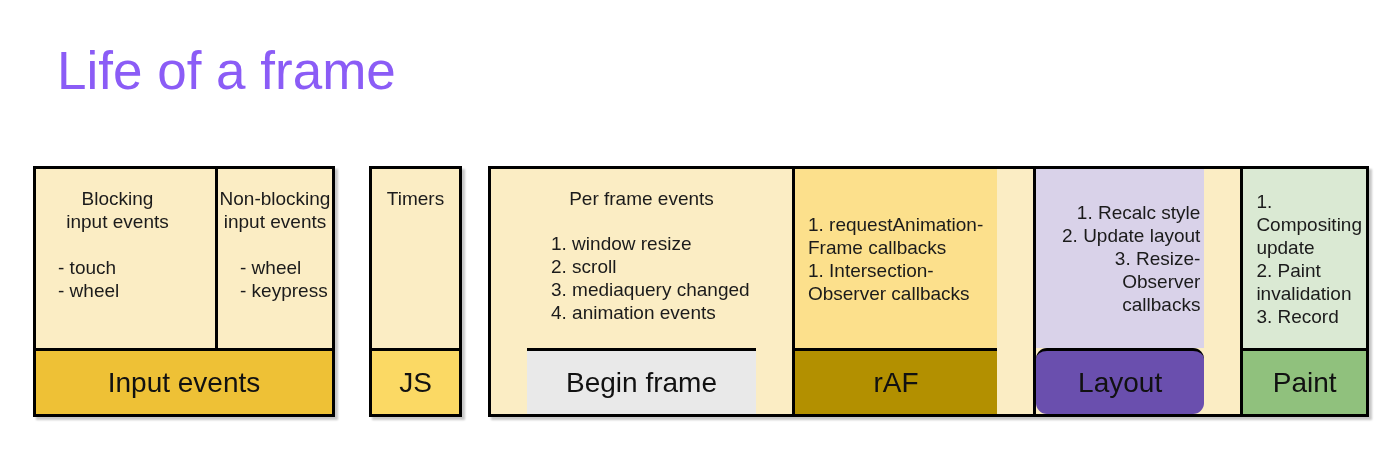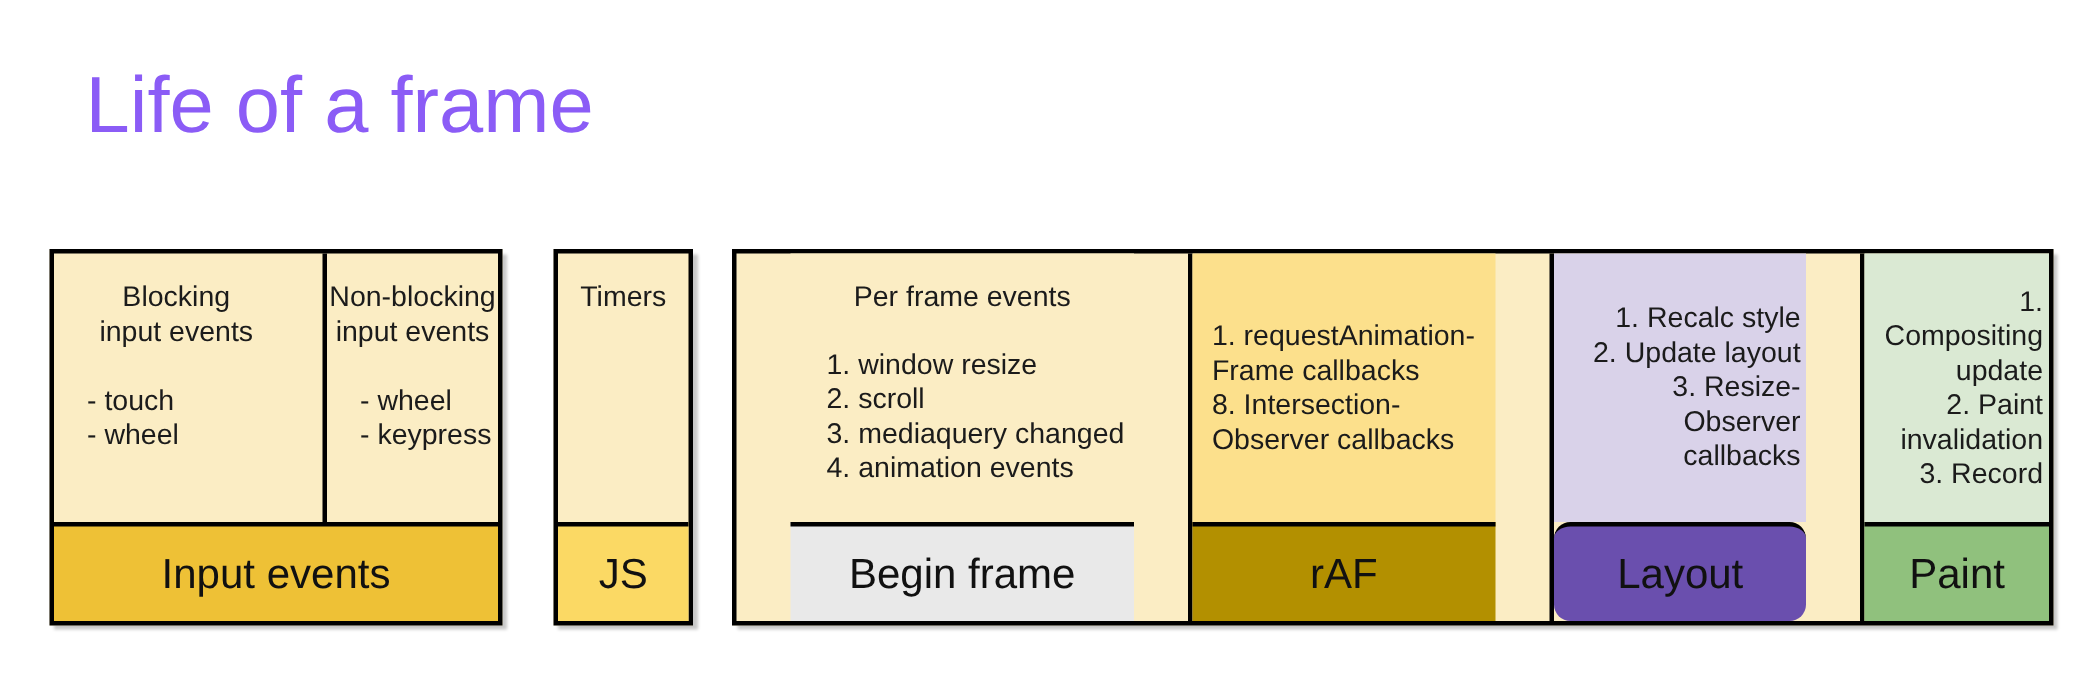--- a/index.html
+++ b/index.html
@@ -73,21 +73,21 @@
   }
   .pipe-col + .pipe-col { border-left: 3px solid var(--border, #000); }
   #col-begin  { width: 246px; }
   #col-raf    { width: 220px; }
   #col-layout { width: 184px; }
   #col-paint  { flex: 1; }
 
   #col-begin .top  { background: var(--cream, #fbedc4); padding-top: 18px; }
   #col-raf .top    { background: var(--raf-top, #fce08c); }
   #col-layout .top { background: var(--layout-top, #d9d2e9); text-align: right; }
-  #col-paint .top  { background: var(--paint-top, #dae9d3); text-align: right; }
+  #col-paint .top  { background: var(--paint-top, #dae9d3); }
 
   .vcenter {
     display: flex;
     flex-direction: column;
     justify-content: center;
     padding-left: 13px;
     padding-right: 4px;
   }
 
   #bar-input  { background: var(--input-bar, #eec136); }
@@ -149,21 +149,21 @@
           <div>4. animation events</div>
         </div>
       </div>
       <div class="bar" id="bar-begin">Begin frame</div>
     </div>
 
     <div class="pipe-col" id="col-raf">
       <div class="top cell-text vcenter">
         <div>1. requestAnimation-</div>
         <div>Frame callbacks</div>
-        <div>8. Intersection-</div>
+        <div>1. Intersection-</div>
         <div>Observer callbacks</div>
       </div>
       <div class="bar" id="bar-raf">rAF</div>
     </div>
 
     <div class="pipe-col" id="col-layout">
       <div class="top cell-text vcenter">
         <div>1. Recalc style</div>
         <div>2. Update layout</div>
         <div>3. Resize-</div>

